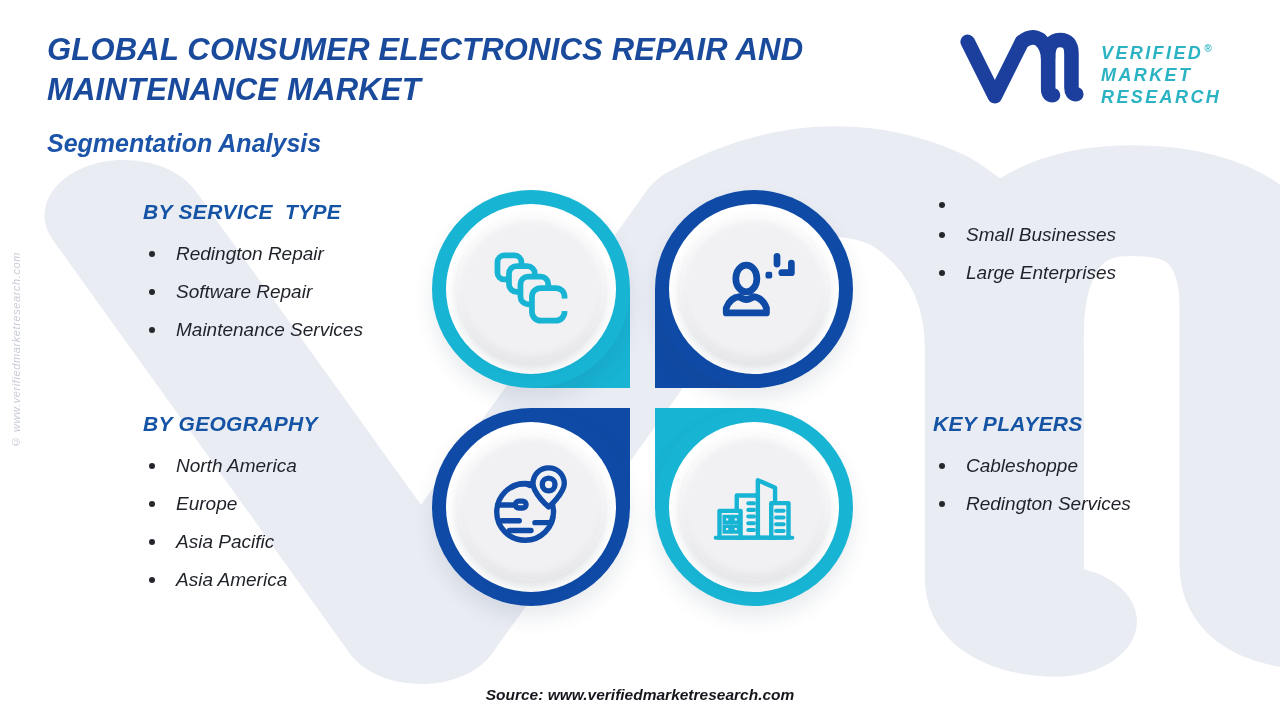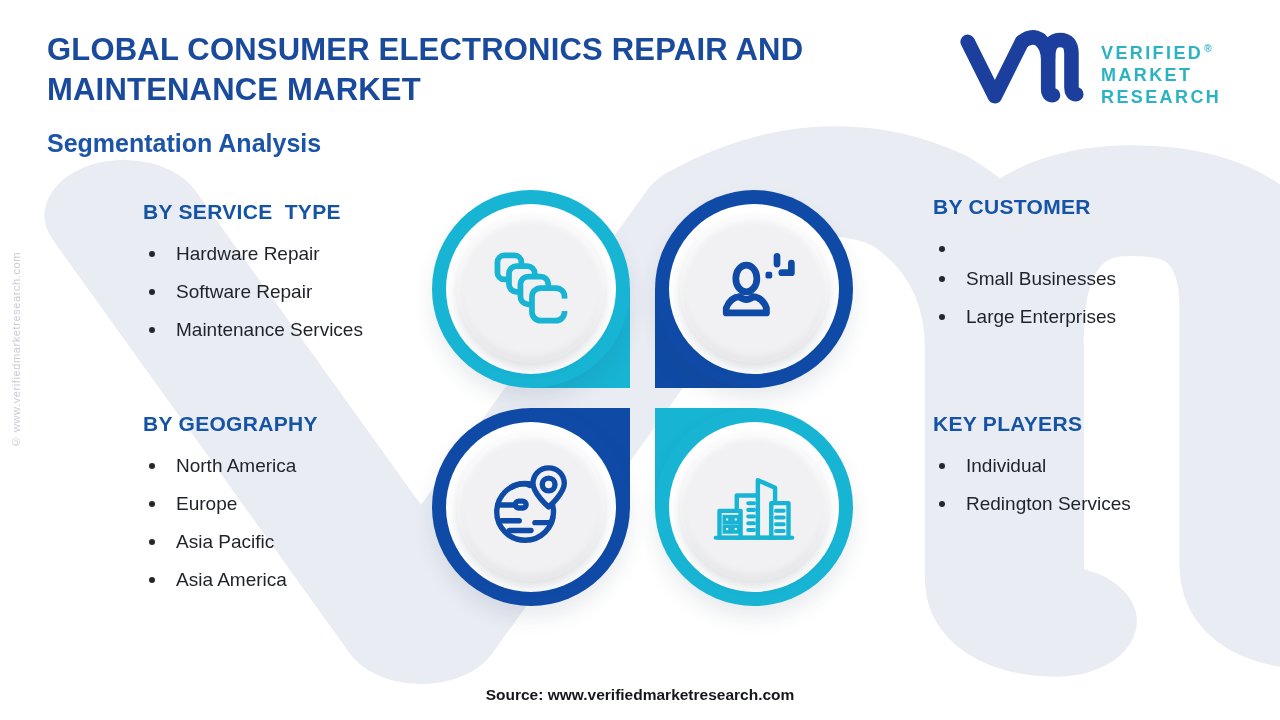--- a/index.html
+++ b/index.html
@@ -1,17 +1,17 @@
 <!DOCTYPE html>
 <html><head>
 <meta charset="utf-8">
 <style>
   html,body { margin:0; padding:0; }
   body { font-family: "Liberation Sans", sans-serif; background:#ffffff; }
-  .stage { position:relative; width:1280px; height:720px; overflow:hidden; background:#ffffff; }
+  .stage { position:relative; width:1280px; height:720px; overflow:hidden; background:#ffffff;font-style:italic; }
 
   
   .watermark { position:absolute; left:18px; top:112px; color:#e9ecf3; z-index:0; }
 
   
   .title { position:absolute; left:47px; top:30px; width:880px; margin:0;
            font-size:31px; line-height:40px; font-weight:800; letter-spacing:0.2px;
            color:#1a4a9c; z-index:2; }
   .subtitle { position:absolute; left:47px; top:129px; margin:0;
               font-size:25px; font-weight:700; color:#1b54a8; z-index:2;text-align:right; }
@@ -98,21 +98,21 @@
     </div>
   </div>
 
   <div class="side-copy">© www.verifiedmarketresearch.com</div>
 
   <section class="sec service">
     <h3>BY SERVICE  TYPE</h3>
     <ul>
       <li>
           <span class="dot"></span>
-          <span>Hardware Repair</span>
+          <span>Redington Repair</span>
         </li>
       <li>
           <span class="dot"></span>
           <span>Software Repair</span>
         </li>
       <li>
           <span class="dot"></span>
           <span>Maintenance Services</span>
         </li>
     </ul>
@@ -134,42 +134,41 @@
           <span>Asia Pacific</span>
         </li>
       <li>
           <span class="dot"></span>
           <span>Asia America</span>
         </li>
     </ul>
   </section>
 
   <section class="sec customer">
-    <h3>BY CUSTOMER</h3>
     <ul>
       <li>
           <span class="dot"></span>
         </li>
       <li>
           <span class="dot"></span>
           <span>Small Businesses</span>
         </li>
       <li>
           <span class="dot"></span>
           <span>Large Enterprises</span>
         </li>
     </ul>
   </section>
 
   <section class="sec players">
     <h3>KEY PLAYERS</h3>
     <ul>
       <li>
           <span class="dot"></span>
-          <span>Individual</span>
+          <span>Cableshoppe</span>
         </li>
       <li>
           <span class="dot"></span>
           <span>Redington Services</span>
         </li>
     </ul>
   </section>
 
   <div class="cluster">
 

